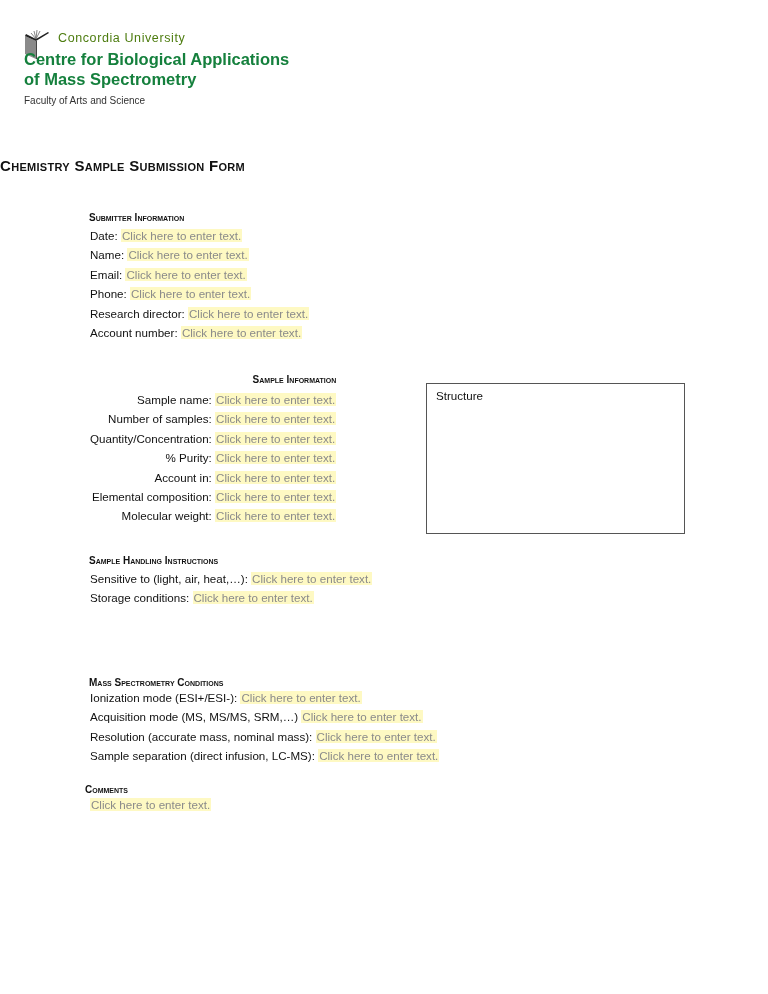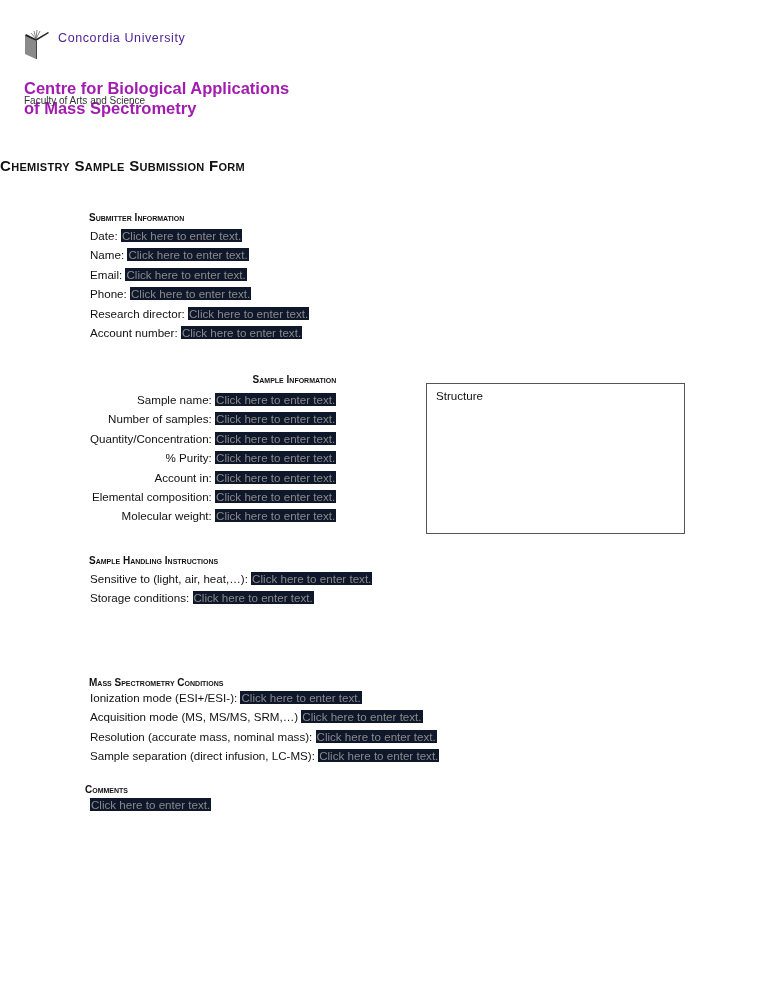--- a/index.html
+++ b/index.html
@@ -1,28 +1,28 @@
 <!DOCTYPE html>
 <html><head>
 <meta charset="utf-8">
 <style>
   html, body { margin: 0; padding: 0; background: #ffffff; }
   body { width: 768px; height: 994px; position: relative; overflow: hidden;
          font-family: "Liberation Sans", "DejaVu Sans", sans-serif; color: #111; }
   .logo { position: absolute; left: 24px; top: 30px; width: 300px; height: 80px; }
   .logo-icon { position: absolute; left: 0; top: 0; width: 26px; height: 30px; }
-  .logo-uni { position: absolute; left: 34px; top: 1px; font-size: 12.5px; letter-spacing: 0.6px; color: #4c1d95; }
-  .logo-centre { position: absolute; left: 0; top: 19px; font-size: 16.5px; font-weight: bold; line-height: 20px; color: #a21caf; white-space: nowrap; margin-top: 29px; }
+  .logo-uni { position: absolute; left: 34px; top: 1px; font-size: 12.5px; letter-spacing: 0.6px; color: #4d7c0f; }
+  .logo-centre { position: absolute; left: 0; top: 19px; font-size: 16.5px; font-weight: bold; line-height: 20px; color: #15803d; white-space: nowrap; }
   .logo-faculty { position: absolute; left: 0; top: 65px; font-size: 10px; color: #333; }
   .title { position: absolute; left: 0; width: 768px; top: 157px; 
            font-weight: bold; font-size: 15px; font-variant: small-caps; letter-spacing: 0.3px; }
   .section { position: absolute; left: 89px; }
   .sec-head { font-weight: bold; font-variant: small-caps; font-size: 10px; margin: 0 0 3px 0; white-space: nowrap; }
   .row { font-size: 11.6px; line-height: 19.4px; white-space: nowrap; margin-left: 1px; }
-  .ph { background: #0f172a; color: #8a8a8a; padding: 0 1px; }
+  .ph { background: #fef9c3; color: #8a8a8a; padding: 0 1px; }
   .structure-box { position: absolute; left: 426px; top: 383px; width: 259px; height: 151px;
                    border: 1.5px solid #555; box-sizing: border-box; }
   .structure-label { position: absolute; left: 9px; top: 5px; font-size: 11.6px; }
 </style>
 </head>
 <body>
 
 <div class="logo">
   <svg class="logo-icon" viewBox="0 0 26 30">
     <polygon points="1,6 12,11 12,29 1,24" fill="#8a8a8a"></polygon>

